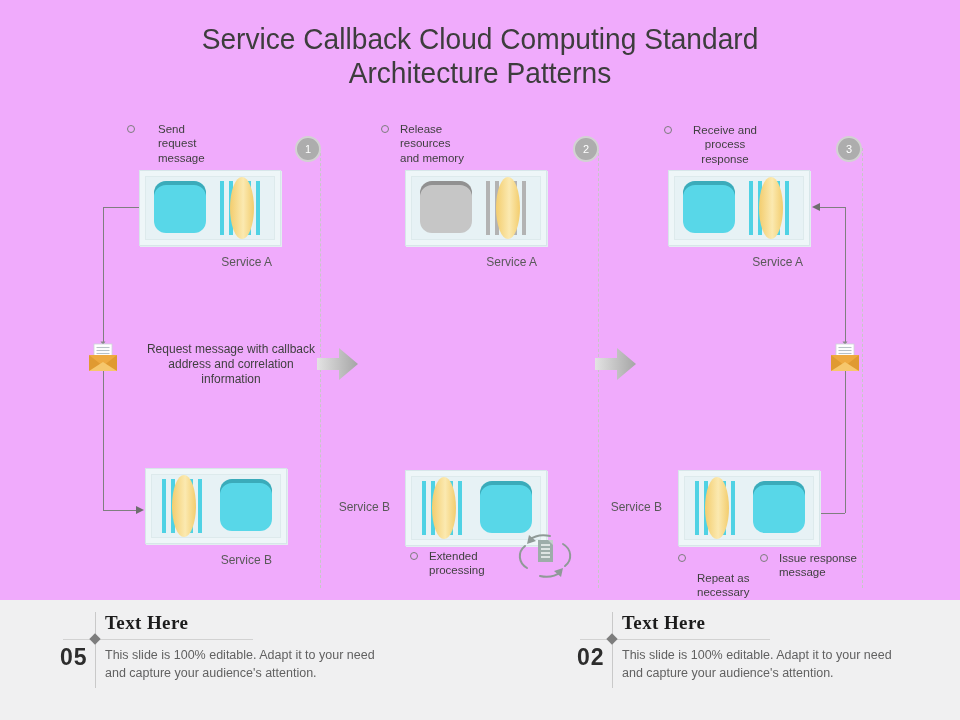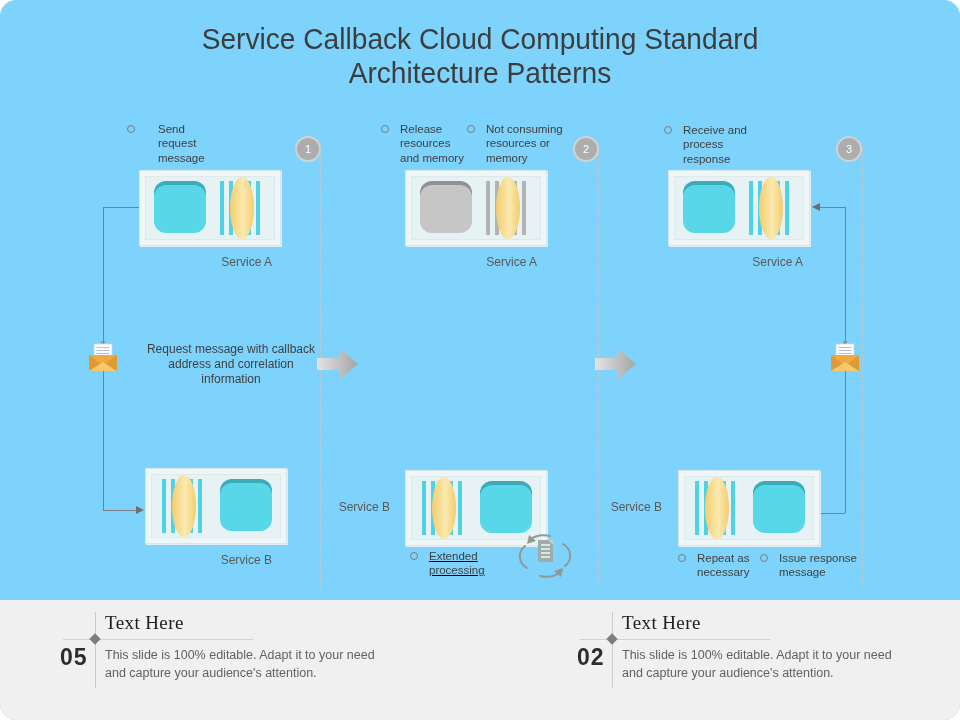--- a/index.html
+++ b/index.html
@@ -1,17 +1,17 @@
 <!DOCTYPE html>
 <html><head>
 <meta charset="utf-8">
 <style>
   html,body{margin:0;padding:0;background:#ffffff;}
-  .slide{position:relative;width:960px;height:720px;background:#7dd3fc;overflow:hidden;
-         font-family:"Liberation Sans",sans-serif;border-radius:16px;}
+  .slide{position:relative;width:960px;height:720px;background:#f0abfc;overflow:hidden;
+         font-family:"Liberation Sans",sans-serif;}
 
   
   .title{position:absolute;top:22px;left:0;width:960px;text-align:center;color:#3d3d3d;
          font-size:29px;line-height:34px;transform:scaleX(.97);}
 
   
   .divider{position:absolute;top:148px;height:440px;width:0;border-left:1px dashed #c7c7c7;}
 
   
   .badge{position:absolute;width:22px;height:22px;border-radius:50%;background:#adadad;
@@ -54,21 +54,21 @@
   .big-arrow{position:absolute;z-index:4;}
   .refresh{position:absolute;z-index:5;}
 
   
   .footer-band{position:absolute;left:0;top:600px;width:960px;height:120px;background:#f0f0f1;}
   .fblock{position:absolute;top:600px;width:430px;height:110px;}
   .fnum{position:absolute;left:5px;top:44px;font-size:23px;font-weight:bold;color:#2d2d2d;letter-spacing:1px;}
   .fvline{position:absolute;left:40px;top:12px;width:1px;height:76px;background:#c9c9c9;}
   .fhline{position:absolute;left:8px;top:39px;width:190px;height:1px;background:#d2d2d2;}
   .fdiamond{position:absolute;left:36px;top:35px;width:8px;height:8px;background:#7d7d7d;transform:rotate(45deg);}
-  .ftitle{position:absolute;left:50px;top:12px;font-family:"Liberation Serif",serif;font-weight:normal;
+  .ftitle{position:absolute;left:50px;top:12px;font-family:"Liberation Serif",serif;font-weight:bold;
           font-size:19px;color:#1c1c1c;letter-spacing:.4px;}
   .fbody{position:absolute;left:50px;top:47px;width:285px;font-size:12.5px;color:#616161;line-height:1.4;}
 </style>
 </head>
 <body>
 
 <div class="slide">
 
   <div class="title">
     <div>Service Callback Cloud Computing Standard</div>
@@ -135,44 +135,40 @@
           <stop offset="1" stop-color="#a5a5a5"></stop>
         </linearGradient>
       </defs>
     <polygon points="0,13 22,13 22,3 41,19 22,35 22,25 0,25" fill="url(#ag1)"></polygon>
   </svg>
 
   <div class="bullet" style="left:381px;top:122px;">
     <span class="bmark"></span>
     <span class="btext" style="width:66px;">Release resources and memory</span>
   </div>
-  <div class="bullet" style="left:467px;top:122px;">
-    <span class="bmark"></span>
-    <span class="btext" style="width:92px;">Not consuming resources or memory</span>
-  </div>
 
   <div class="srv layout-a" style="left:405px;top:170px;">
     <div class="srv-inner"></div>
     <div class="disk gray"></div>
     <div class="stripes gray">
       <div class="ellipse"></div>
     </div>
   </div>
   <div class="svc-label" style="left:405px;top:255px;width:132px;text-align:right;">Service A</div>
 
   <div class="srv layout-b" style="left:405px;top:470px;">
     <div class="srv-inner"></div>
     <div class="stripes cyan">
       <div class="ellipse"></div>
     </div>
     <div class="disk cyan"></div>
   </div>
   <div class="svc-label" style="left:330px;top:500px;width:60px;text-align:right;">Service B</div>
 
-  <div class="bullet" style="left:410px;top:549px;text-decoration:underline;">
+  <div class="bullet" style="left:410px;top:549px;">
     <span class="bmark"></span>
     <span class="btext" style="width:82px;">Extended processing</span>
   </div>
 
   <svg class="refresh" style="left:517px;top:531px;" width="56" height="50" viewBox="0 0 56 50">
     <g fill="none" stroke="#8f9a97" stroke-width="2" stroke-linecap="round">
       <path d="M33 5 A 22 18 0 0 0 12 9"></path>
       <path d="M8 15 A 16 14 0 0 0 10 37"></path>
       <path d="M23 45 A 22 18 0 0 0 44 41"></path>
       <path d="M48 35 A 16 14 0 0 0 46 13"></path>
@@ -192,21 +188,21 @@
   <svg class="big-arrow" style="left:595px;top:345px;" width="42" height="38" viewBox="0 0 42 38">
     <defs>
         <linearGradient id="ag2" x1="0" y1="0" x2="1" y2="0">
       <stop offset="0" stop-color="#e3e3e3"></stop>
           <stop offset="1" stop-color="#a5a5a5"></stop>
         </linearGradient>
       </defs>
     <polygon points="0,13 22,13 22,3 41,19 22,35 22,25 0,25" fill="url(#ag2)"></polygon>
   </svg>
 
-  <div class="bullet" style="left:664px;top:123px;">
+  <div class="bullet" style="left:664px;top:123px;text-align:center;">
     <span class="bmark"></span>
     <span class="btext" style="width:84px;">Receive and process response</span>
   </div>
 
   <div class="srv layout-a" style="left:668px;top:170px;">
     <div class="srv-inner"></div>
     <div class="disk cyan"></div>
     <div class="stripes cyan">
       <div class="ellipse"></div>
     </div>
@@ -218,21 +214,21 @@
     <div class="srv-inner"></div>
     <div class="stripes cyan">
       <div class="ellipse"></div>
     </div>
     <div class="disk cyan"></div>
   </div>
   <div class="svc-label" style="left:600px;top:500px;width:62px;text-align:right;">Service B</div>
 
   <div class="bullet" style="left:678px;top:551px;">
     <span class="bmark"></span>
-    <span class="btext" style="width:72px;">Repeat as necessary</span>
+    <span class="btext" style="width:72px;margin-top:20px;">Repeat as necessary</span>
   </div>
   <div class="bullet" style="left:760px;top:551px;">
     <span class="bmark"></span>
     <span class="btext" style="width:95px;">Issue response message</span>
   </div>
 
   <div class="arr-left" style="left:812px;top:203px;"></div>
   <div class="line-h" style="left:820px;top:207px;width:25px;"></div>
   <div class="line-v" style="left:845px;top:207px;height:306px;"></div>
   <div class="line-h" style="left:818px;top:513px;width:27px;"></div>

